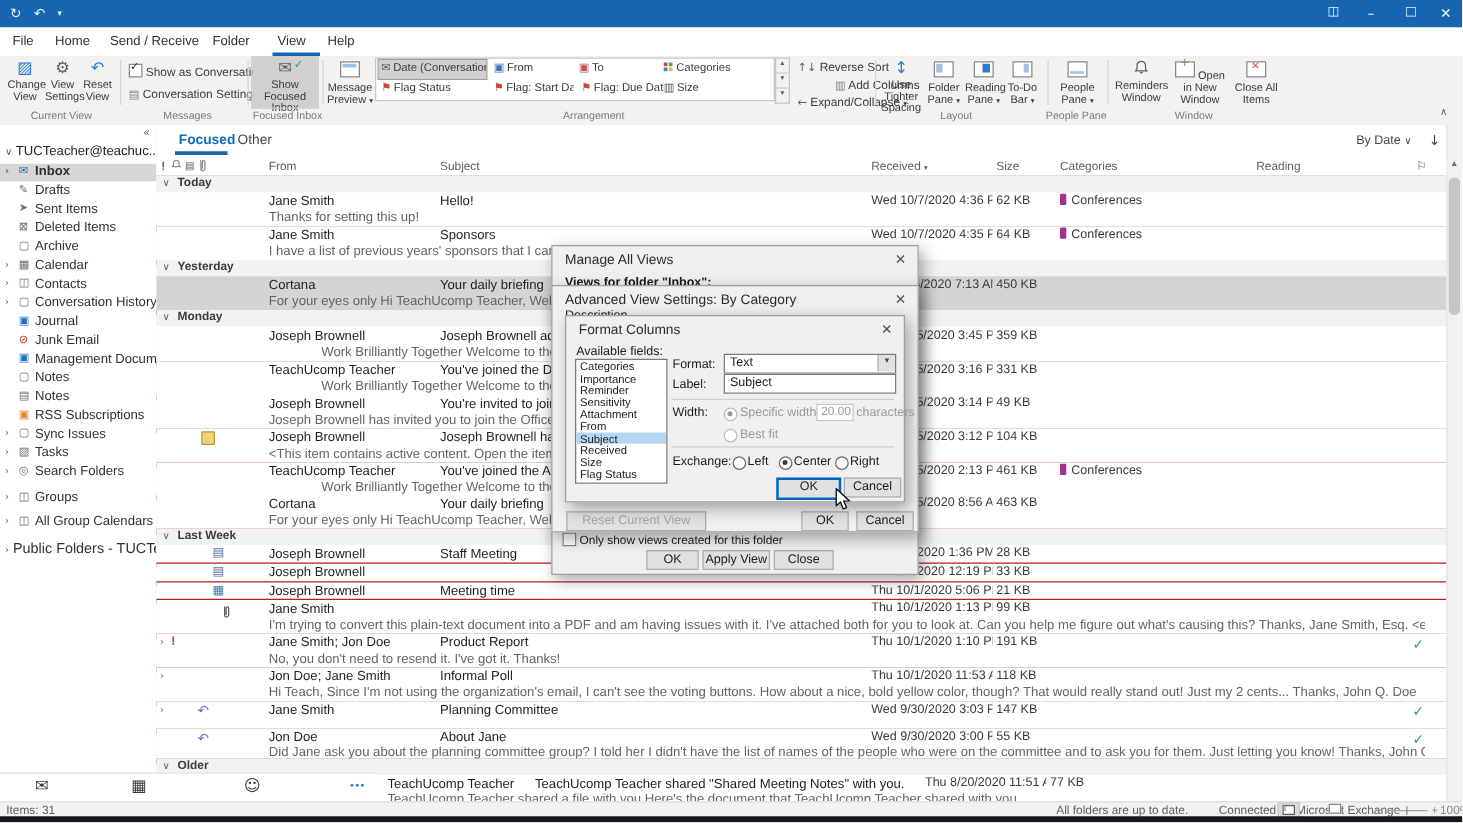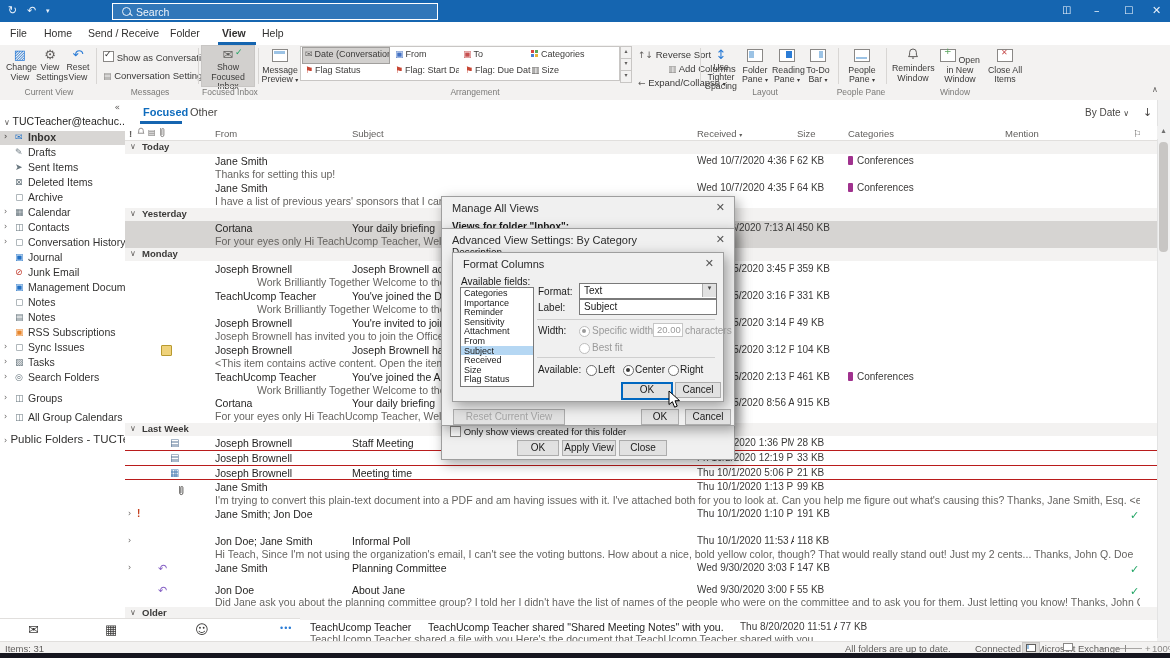--- a/index.html
+++ b/index.html
@@ -8,21 +8,21 @@
   .g{font-family:"DejaVu Sans",sans-serif}
   
   .titlebar{left:0;top:0;width:1170px;height:22px;background:#1565b0;color:#fff}
   .tbicon{color:#eaf2fb;font-size:11px;top:4px}
   .searchbox{left:112px;top:3px;width:324px;height:15px;border:1px solid #fff;background:rgba(255,255,255,.12);color:#f0f4fa;font-size:10.5px}
   .mag{left:9px;top:3px;width:7px;height:7px;border:1px solid #eaf2fb;border-radius:50%}
   .mag:after{content:"";position:absolute;left:6px;top:6px;width:4px;height:1px;background:#eaf2fb;transform:rotate(45deg)}
   
   .menubar{left:0;top:22px;width:1170px;height:23px;background:#fff;border-bottom:1px solid #e1dfdd}
   .mtab{top:5px;font-size:10.5px;color:#323130}
-  .mtab.active{font-weight:bold;color:#323130}
+  .mtab.active{font-weight:normal;color:#323130}
   .tabline{height:3px;background:#1565b0}
   
   .ribbon{left:0;top:45px;width:1170px;height:55px;background:#f3f2f1;border-bottom:1px solid #d8d6d4}
   .rdiv{top:3px;width:1px;height:36px;background:#d8d6d4}
   .glabel{top:42px;font-size:8.5px;color:#7a7977;text-align:center}
   .bb{top:1px;height:40px;text-align:center;font-size:8.8px;color:#3b3a39;line-height:1.08}
   .bb .bi{display:block;font-size:13px;margin:2px auto 1px;color:#605e5c}
   .chk{width:9px;height:9px;border:1px solid #8a8886;background:#fff;display:inline-block;position:relative;vertical-align:-1px}
   .chk .g{position:absolute;left:0;top:-3px;font-size:9px;color:#323130}
   .smallrow{font-size:9.5px;color:#3b3a39;white-space:nowrap}
@@ -93,24 +93,20 @@
 </style>
 </head>
 <body>
 
 <div class="app">
 
   <div class="ab titlebar">
     <span class="ab tbicon g" style="left:8px">↻</span>
     <span class="ab tbicon g" style="left:27px">↶</span>
     <span class="ab tbicon g" style="left:46px;font-size:7px;top:7px">▾</span>
-    <div class="ab searchbox">
-      <span class="ab mag"></span>
-      <span class="ab" style="left:23px;top:2px">Search</span>
-    </div>
     <span class="ab tbicon g" style="left:1062px;font-size:10px">◫</span>
     <span class="ab tbicon g" style="left:1094px">–</span>
     <span class="ab tbicon g" style="left:1124px;font-size:10px">□</span>
     <span class="ab tbicon g" style="left:1152px">✕</span>
   </div>
 
   <div class="ab menubar">
     <span class="ab mtab" style="left:10px">File</span>
     <span class="ab mtab" style="left:44px">Home</span>
     <span class="ab mtab" style="left:88px">Send / Receive</span>
@@ -376,37 +372,39 @@
           </svg></span>
       <span class="ab g" style="left:23px;top:2px;font-size:8px">▤</span>
       <span class="ab" style="left:34px;top:1px"><svg width="7" height="11" viewBox="0 0 7 11">
             <path d="M3.5 1v7a1.6 1.6 0 0 0 3.2 0V2.5a1 1 0 0 0-2 0V8" fill="none" stroke="#8a8886" stroke-width="1" transform="translate(-1.8,0)"></path>
           </svg></span>
       <span class="ab" style="left:90px;top:2px">From</span>
       <span class="ab" style="left:227px;top:2px">Subject</span>
       <span class="ab" style="left:572px;top:2px"><span>Received</span> <span class="g" style="font-size:6px">▾</span></span>
       <span class="ab" style="left:672px;top:2px">Size</span>
       <span class="ab" style="left:723px;top:2px">Categories</span>
-      <span class="ab" style="left:880px;top:2px">Mention</span>
+      <span class="ab" style="left:880px;top:2px">Reading</span>
       <span class="ab g" style="left:1008px;top:2px">⚐</span>
     </div>
 
     <div class="ab ghdr" style="top:41px">
         <span class="g">∨</span>
         <b>Today</b>
       </div>
     <div class="ab row" style="top:54px;height:27px">
       <span class="sn">Jane Smith</span>
+      <span class="sj">Hello!</span>
       <span class="rc">Wed 10/7/2020 4:36 PM</span>
       <span class="sz">62 KB</span>
       <span class="cat"><span class="sw"></span><span>Conferences</span></span>
       <span class="pv">Thanks for setting this up!</span>
     </div>
     <div class="ab row" style="top:81px;height:27px">
       <span class="sn">Jane Smith</span>
+      <span class="sj">Sponsors</span>
       <span class="rc">Wed 10/7/2020 4:35 PM</span>
       <span class="sz">64 KB</span>
       <span class="cat"><span class="sw"></span><span>Conferences</span></span>
       <span class="pv">I have a list of previous years' sponsors that I can send to you. I just have to find information...</span>
     </div>
 
     <div class="ab ghdr" style="top:108px">
         <span class="g">∨</span>
         <b>Yesterday</b>
       </div>
@@ -456,21 +454,21 @@
       <span class="sj">You've joined the Annual Conference Planning Comm...</span>
       <span class="rc">Mon 10/5/2020 2:13 PM</span>
       <span class="sz">461 KB</span>
       <span class="cat"><span class="sw"></span><span>Conferences</span></span>
       <span class="pv pvi">Work Brilliantly Together     Welcome to the</span>
     </div>
     <div class="ab row" style="top:296px;height:27px">
       <span class="sn">Cortana</span>
       <span class="sj">Your daily briefing</span>
       <span class="rc">Mon 10/5/2020 8:56 AM</span>
-      <span class="sz">915 KB</span>
+      <span class="sz">463 KB</span>
       <span class="pv">For your eyes only  Hi TeachUcomp Teacher,  Welcome to your new daily Briefing...</span>
     </div>
 
     <div class="ab ghdr" style="top:323px">
         <span class="g">∨</span>
         <b>Last Week</b>
       </div>
     <div class="ab row" style="top:336px;height:14px">
       <span class="tsk g">▤</span>
       <span class="sn">Joseph Brownell</span>
@@ -497,23 +495,25 @@
           </svg></span>
       <span class="sn">Jane Smith</span>
       <span class="rc">Thu 10/1/2020 1:13 PM</span>
       <span class="sz">99 KB</span>
       <span class="pv">I'm trying to convert this plain-text document into a PDF and am having issues with it. I've attached both for you to look at. Can you help me figure out what's causing this?  Thanks,  Jane Smith, Esq.  &lt;end&gt;</span>
     </div>
     <div class="ab row" style="top:407px;height:27px">
       <span class="exp g">›</span>
       <span class="imp">!</span>
       <span class="sn">Jane Smith;  Jon Doe</span>
+      <span class="sj">Product Report</span>
       <span class="rc">Thu 10/1/2020 1:10 PM</span>
       <span class="sz">191 KB</span>
       <span class="ck g">✓</span>
+      <span class="pv">No, you don't need to resend it. I've got it. Thanks!</span>
     </div>
     <div class="ab row" style="top:434px;height:27px">
       <span class="exp g">›</span>
       <span class="sn">Jon Doe;  Jane Smith</span>
       <span class="sj">Informal Poll</span>
       <span class="rc">Thu 10/1/2020 11:53 AM</span>
       <span class="sz">118 KB</span>
       <span class="pv">Hi Teach,  Since I'm not using the organization's email, I can't see the voting buttons. How about a nice, bold yellow color, though? That would really stand out! Just my 2 cents...  Thanks,  John Q. Doe</span>
     </div>
     <div class="ab row" style="top:461px;height:22px">
@@ -622,21 +622,21 @@
     <span class="dlbl" style="left:85px;top:72px">Width:</span>
     <span class="radio dis on" style="left:126px;top:73px"></span>
     <span class="dlbl dgray" style="left:139px;top:72px">Specific width:</span>
     <div class="ab fld" style="left:200px;top:70px;width:28px;height:12px;border-color:#c6c6c6">
       <span class="dgray" style="position:absolute;left:3px;top:0;font-size:9.5px">20.00</span>
     </div>
     <span class="dlbl dgray" style="left:232px;top:72px">characters</span>
     <span class="radio dis" style="left:126px;top:90px"></span>
     <span class="dlbl dgray" style="left:139px;top:89px">Best fit</span>
     <div class="hline" style="left:84px;top:104px;width:178px"></div>
-    <span class="dlbl" style="left:85px;top:111px">Available:</span>
+    <span class="dlbl" style="left:85px;top:111px">Exchange:</span>
     <span class="radio" style="left:133px;top:112px"></span>
     <span class="dlbl" style="left:145px;top:111px">Left</span>
     <span class="radio on" style="left:170px;top:112px"></span>
     <span class="dlbl" style="left:182px;top:111px">Center</span>
     <span class="radio" style="left:215px;top:112px"></span>
     <span class="dlbl" style="left:227px;top:111px">Right</span>
     <span class="btn btnfocus" style="left:168px;top:129px;width:48px;height:14px">OK</span>
     <span class="btn" style="left:222px;top:129px;width:44px;height:14px">Cancel</span>
   </div>
 

